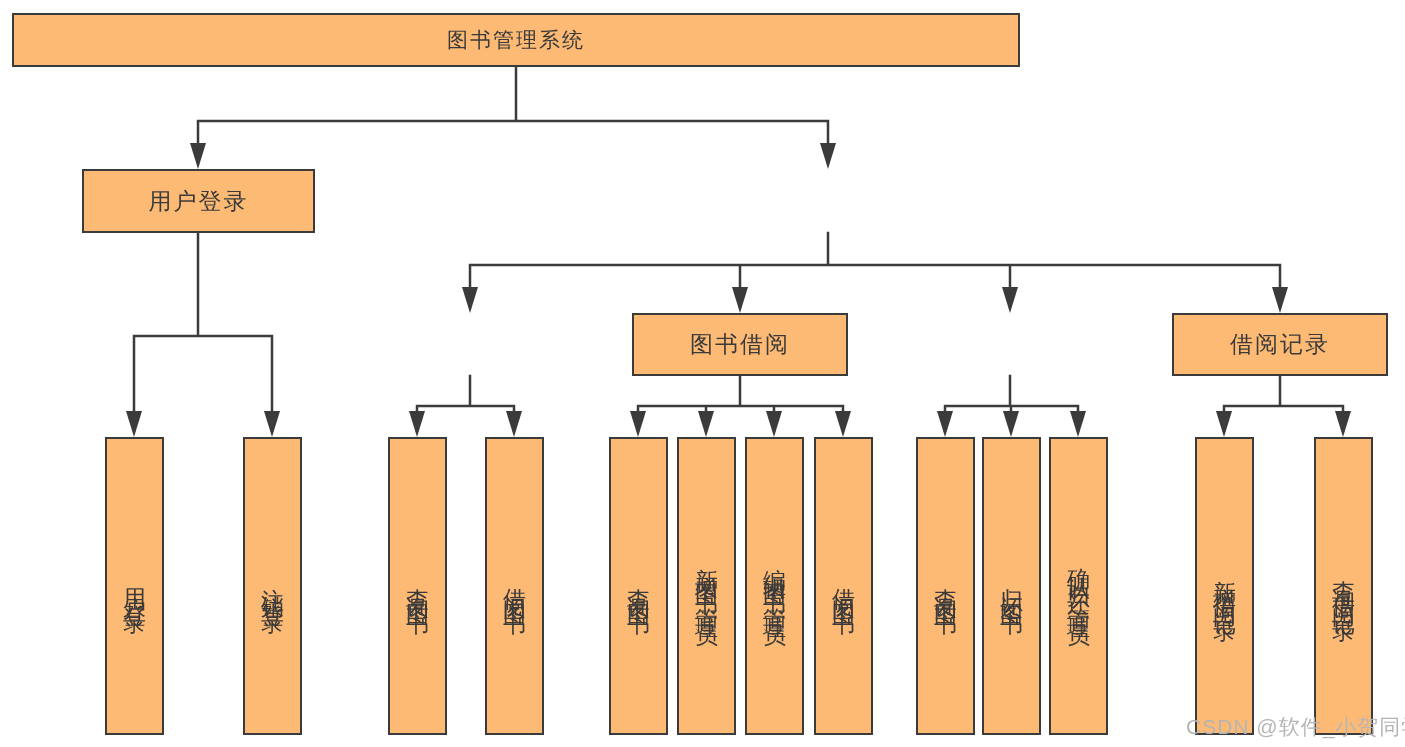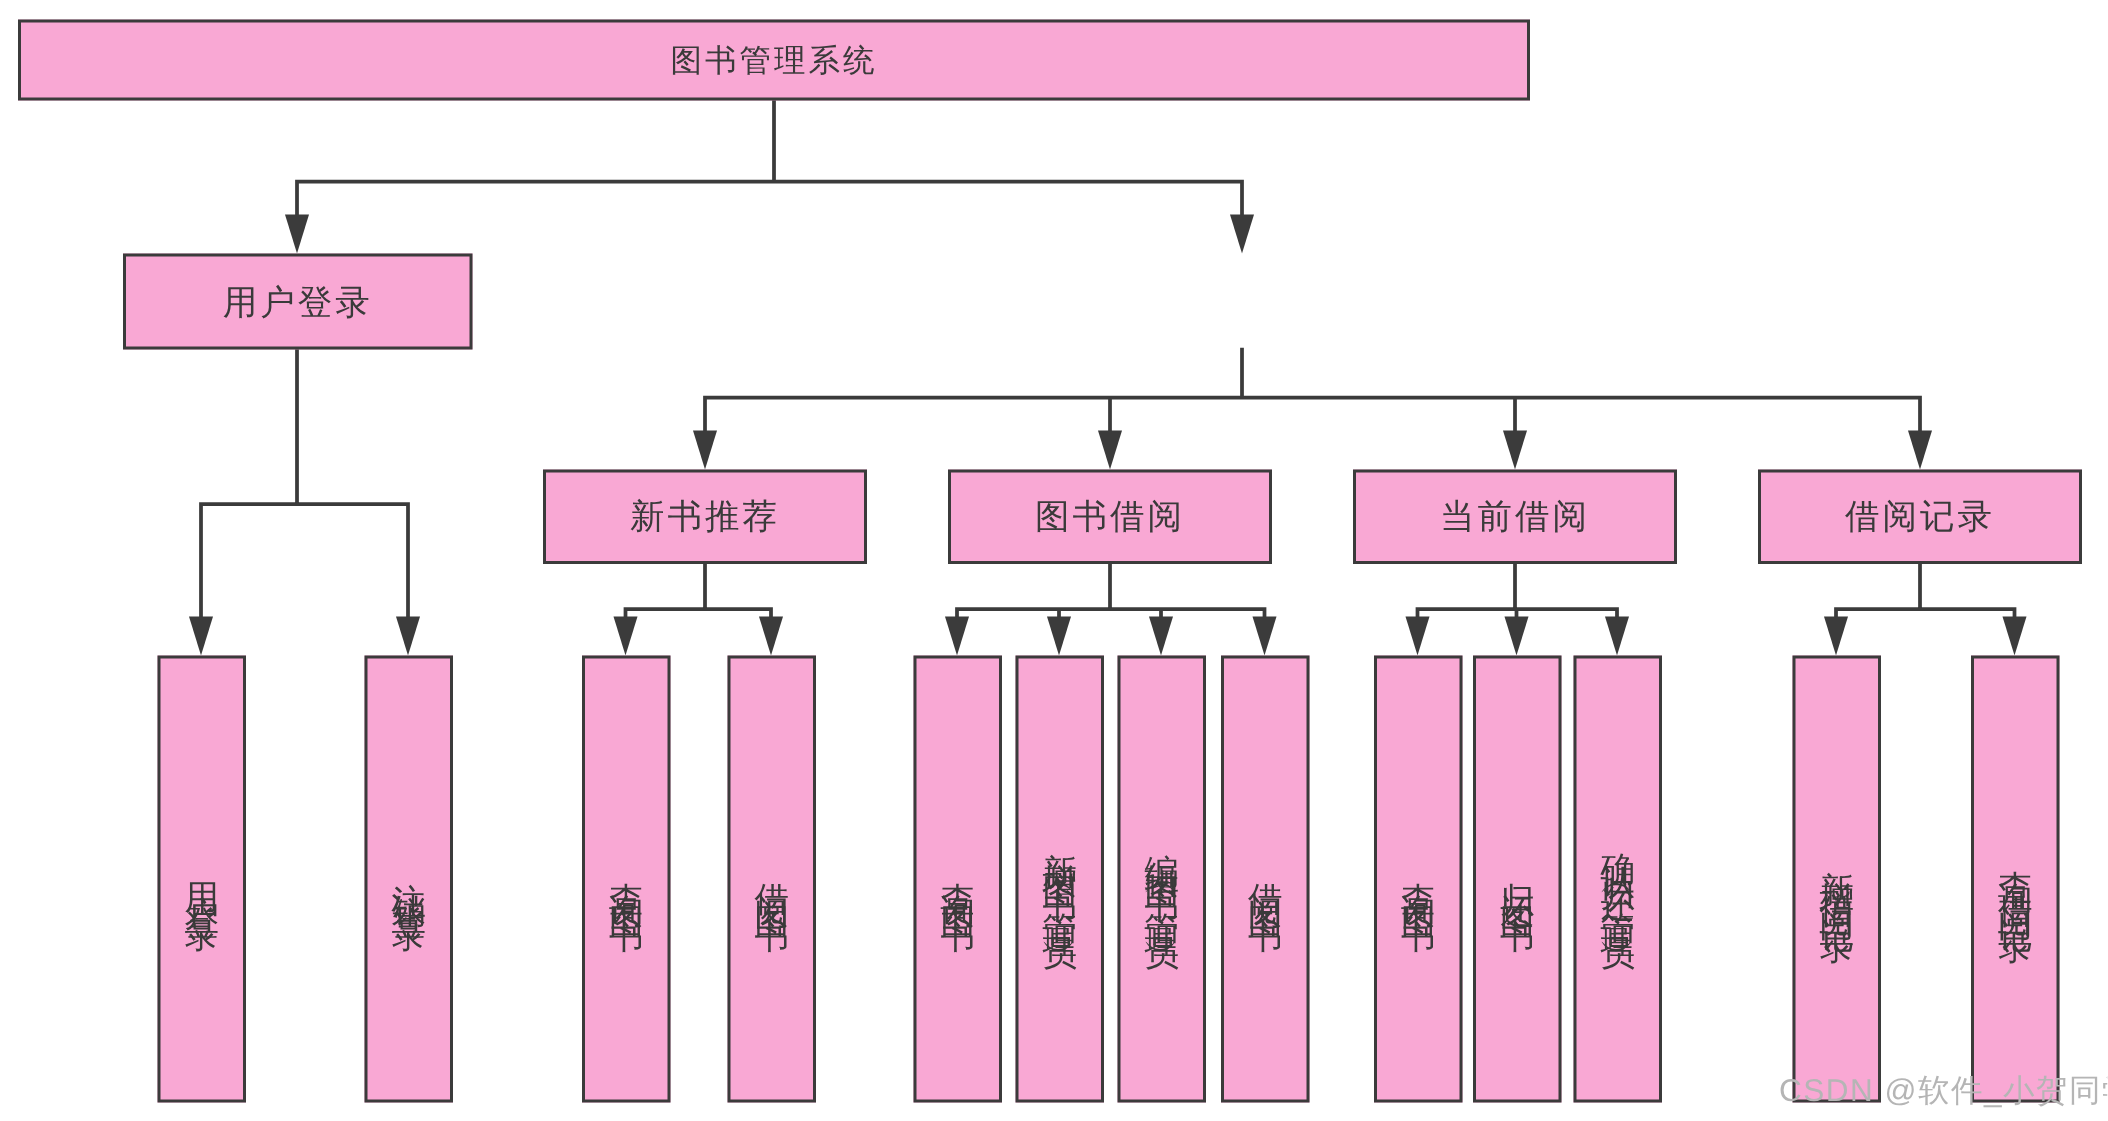--- a/index.html
+++ b/index.html
@@ -16,21 +16,21 @@
     font-family:"Liberation Sans",sans-serif;
     overflow:hidden;
   }
   svg.connectors{
     position:absolute;left:0;top:0;width:1405px;height:747px;
     pointer-events:none;
   }
   .node{
     position:absolute;
     box-sizing:border-box;
-    background:#f9a8d4;
+    background:#fdba74;
     border:2px solid var(--line);
     display:flex;align-items:center;justify-content:center;
     color:var(--text);
   }
   .node.h span{
     font-size:23px;letter-spacing:2px;white-space:nowrap;
   }
   .node.title span{font-size:21px;}
   .node.v span{
     writing-mode:vertical-rl;
@@ -88,28 +88,22 @@
   </svg>
 
   <div class="node h title" style="left:12px;top:13px;width:1008px;height:54px">
     <span>图书管理系统</span>
   </div>
 
   <div class="node h" style="left:82px;top:169px;width:233px;height:64px">
     <span>用户登录</span>
   </div>
 
-  <div class="node h" style="left:362px;top:313px;width:216px;height:63px">
-    <span>新书推荐</span>
-  </div>
   <div class="node h" style="left:632px;top:313px;width:216px;height:63px">
     <span>图书借阅</span>
-  </div>
-  <div class="node h" style="left:902px;top:313px;width:216px;height:63px">
-    <span>当前借阅</span>
   </div>
   <div class="node h" style="left:1172px;top:313px;width:216px;height:63px">
     <span>借阅记录</span>
   </div>
 
   <div class="node v" style="left:105px;top:437px;width:59px;height:298px">
     <span>用户登录</span>
   </div>
   <div class="node v" style="left:243px;top:437px;width:59px;height:298px">
     <span>注销登录</span>

